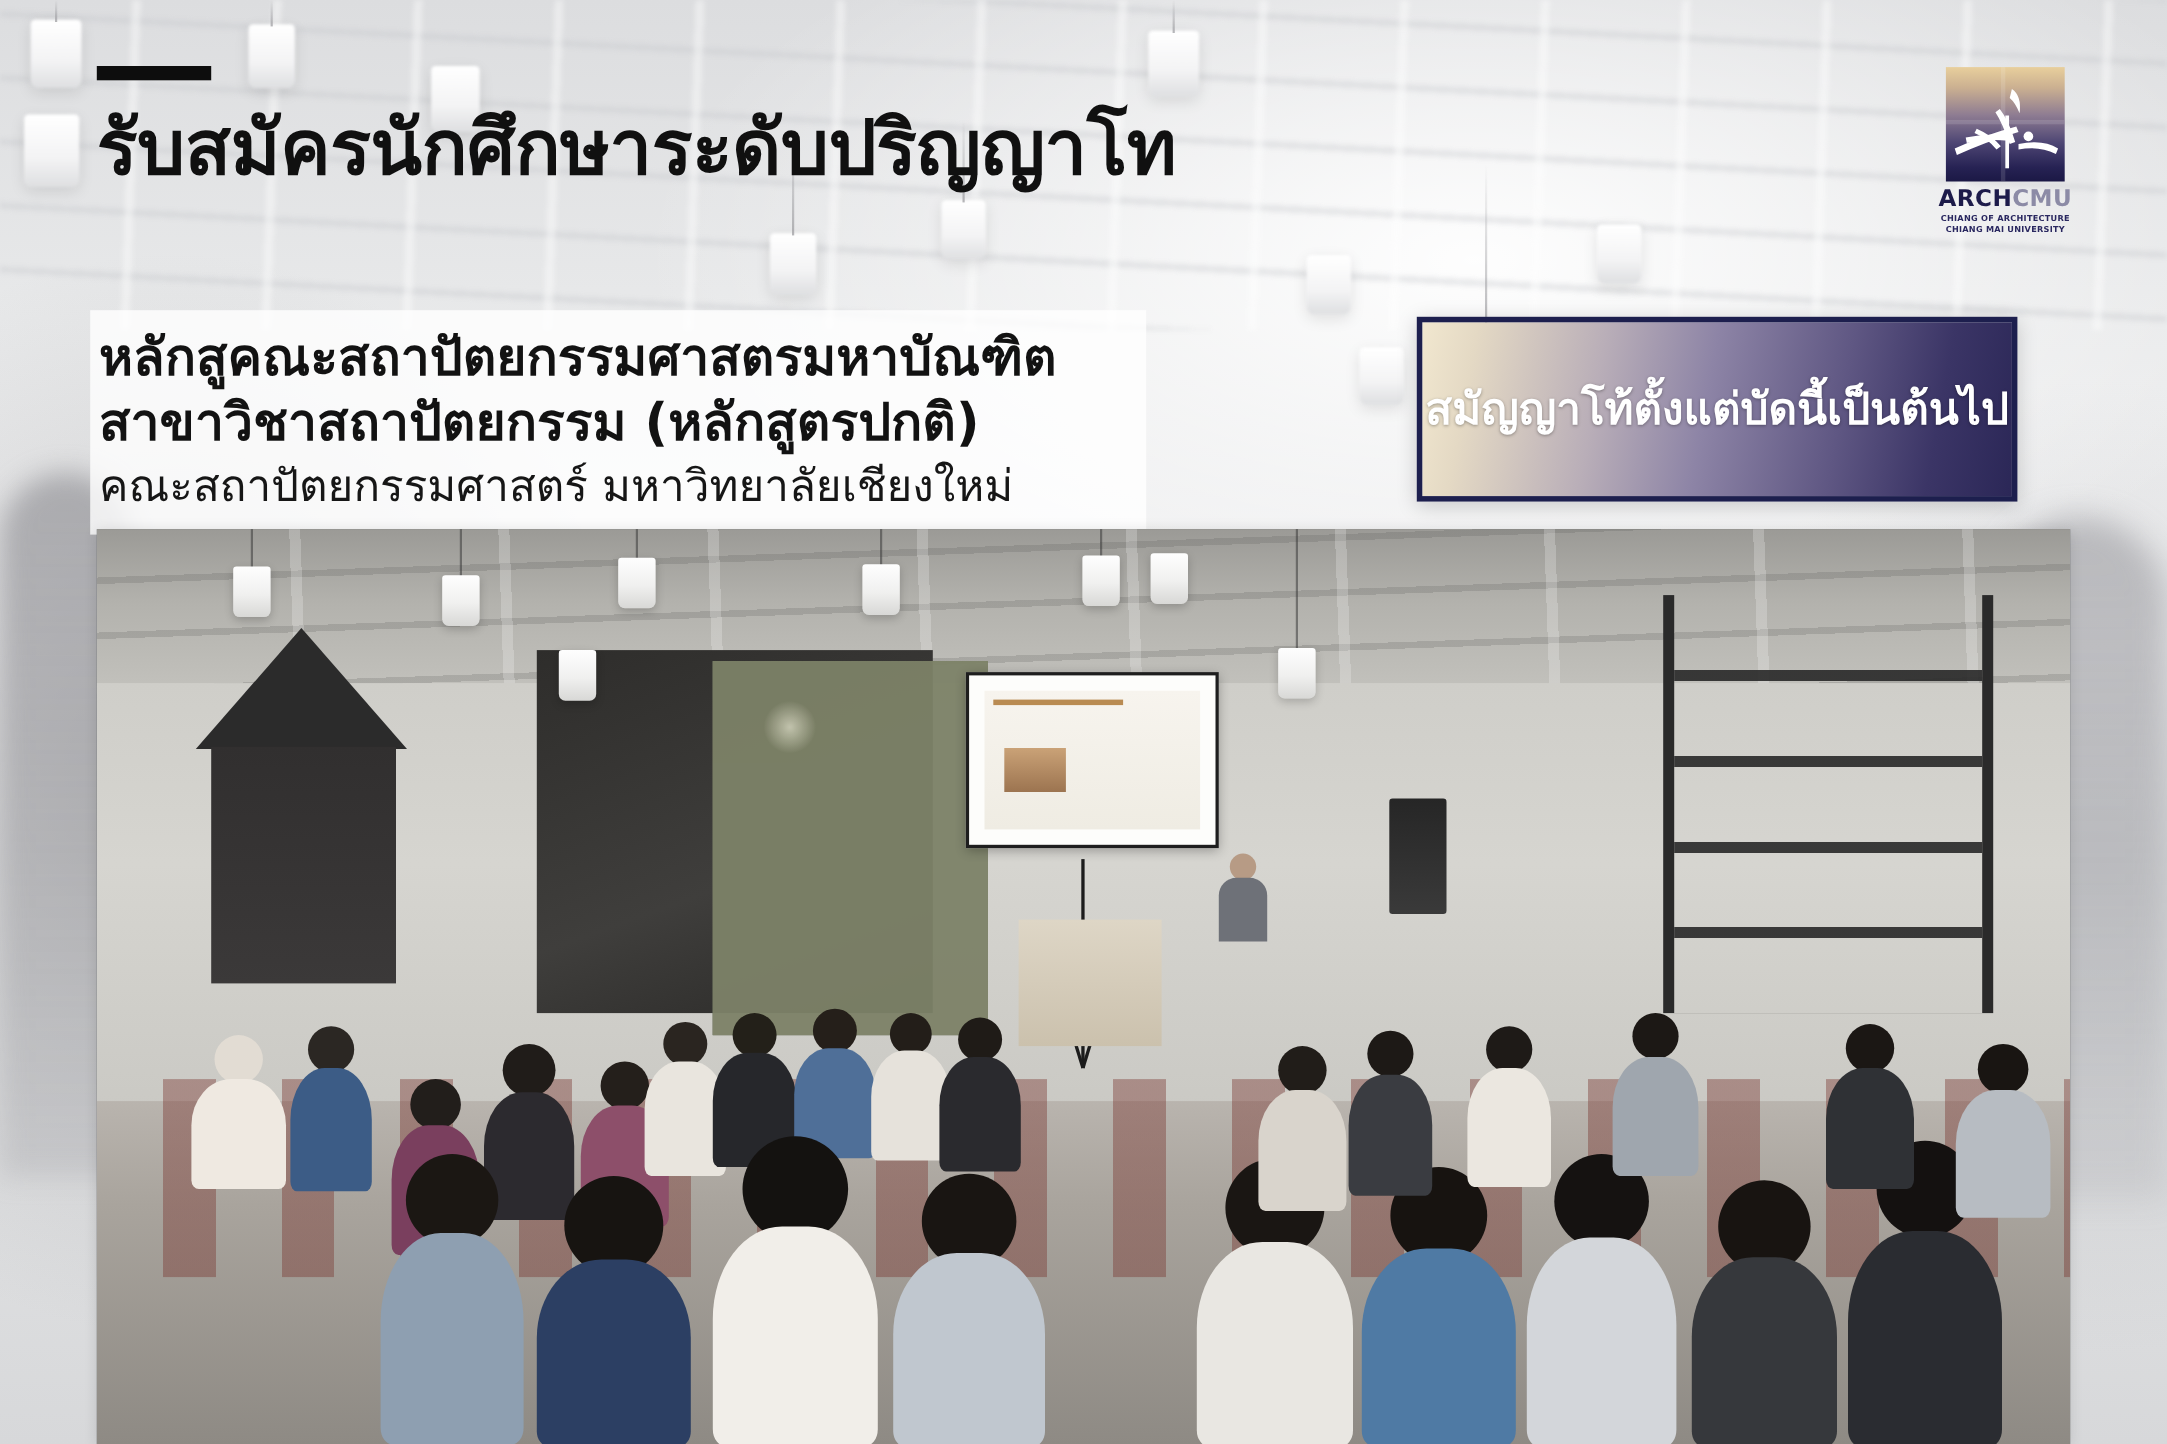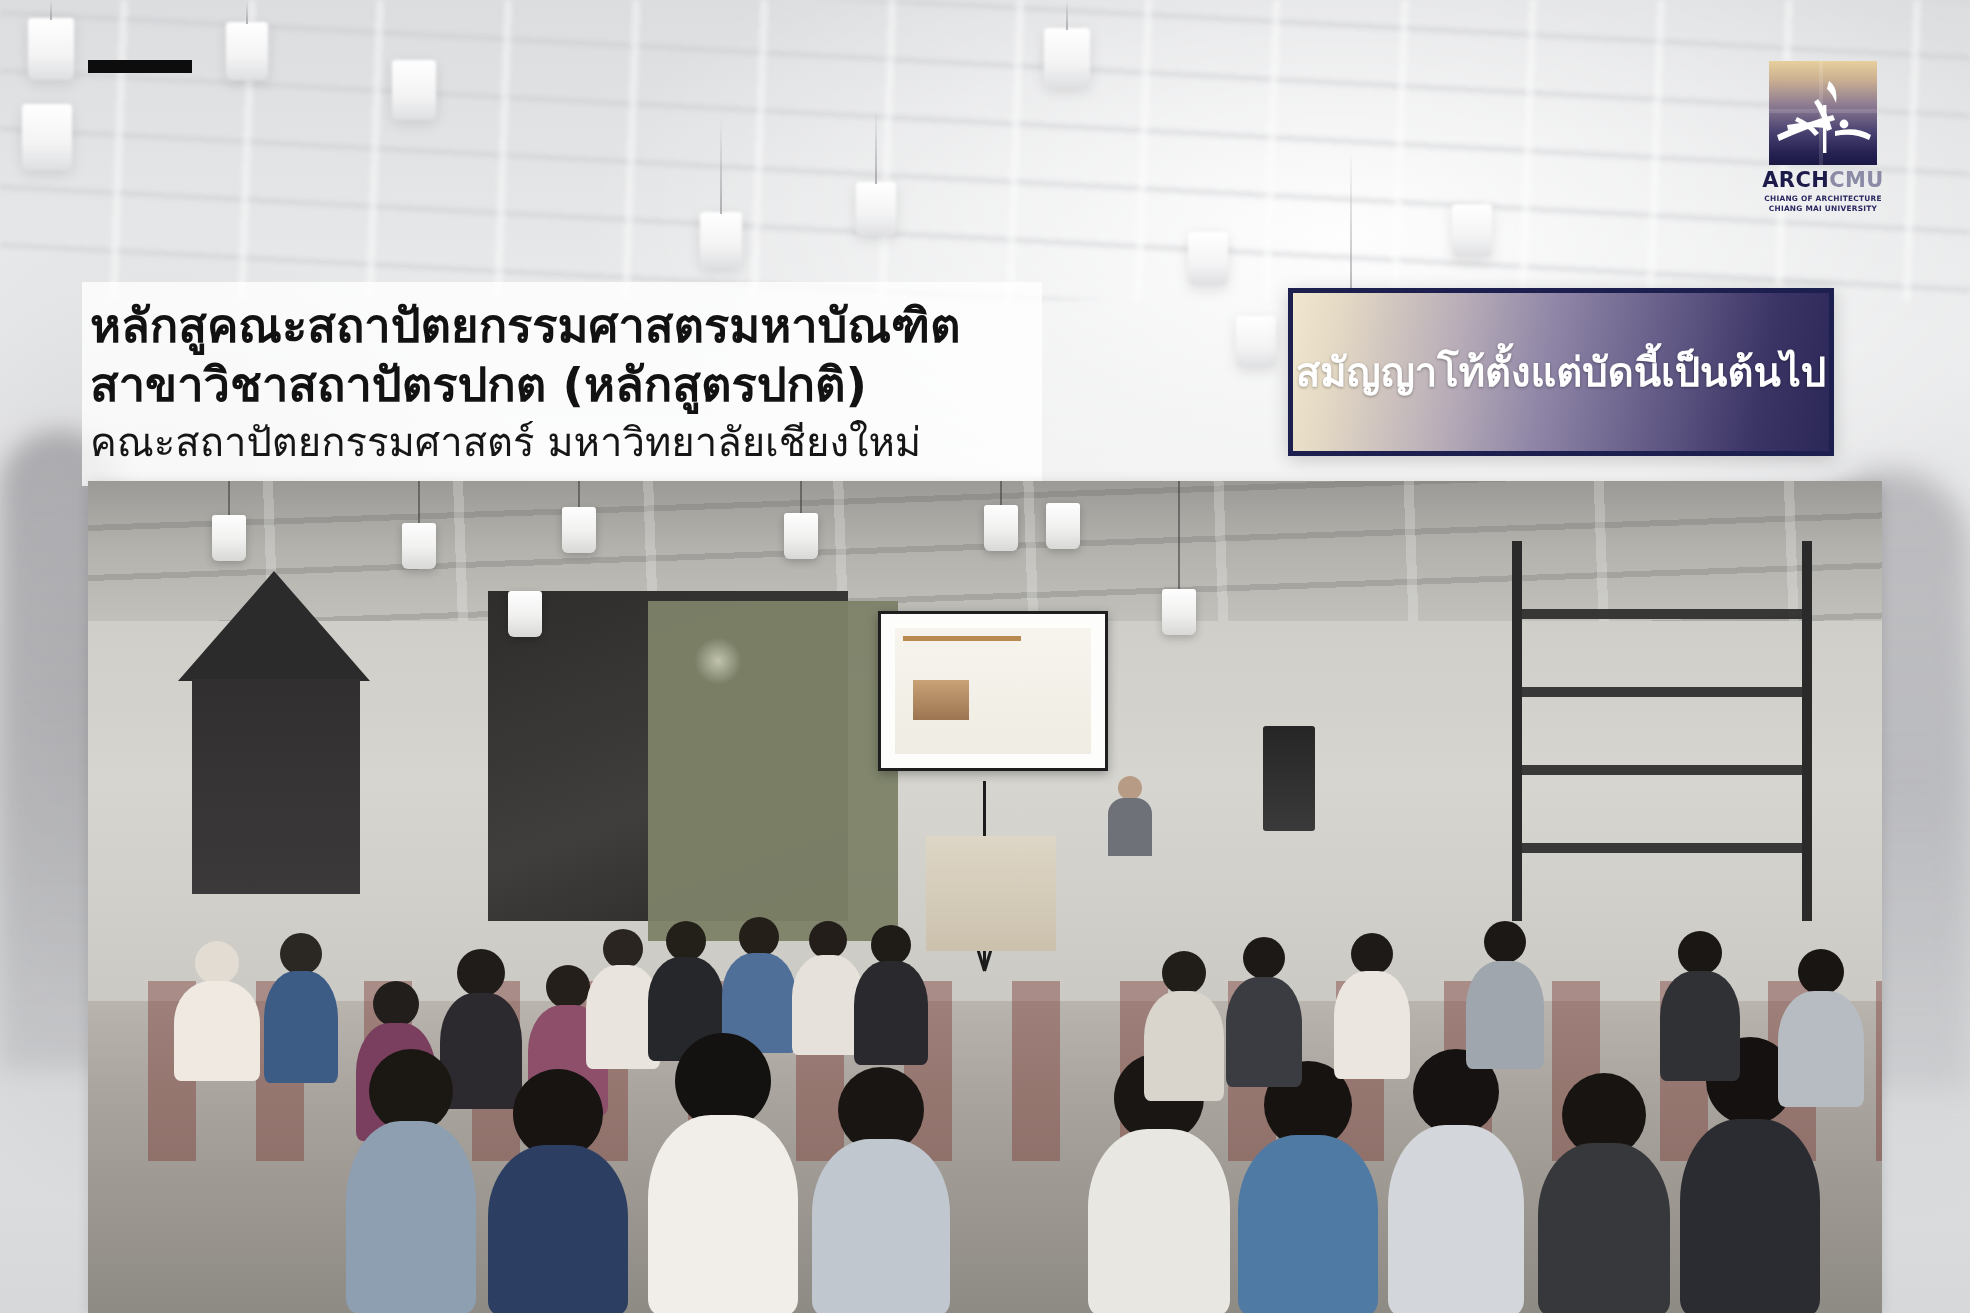--- a/index.html
+++ b/index.html
@@ -259,25 +259,26 @@
 <div class="bg-cord" style="left:246px; top:0;   height:24px;"></div>
 <div class="bg-cord" style="left:1066px;top:0;   height:30px;"></div>
 <div class="bg-cord" style="left:720px; top:120px; height:94px;"></div>
 <div class="bg-cord" style="left:875px; top:110px; height:74px;"></div>
 <div class="bg-cord" style="left:1350px;top:150px; height:152px;"></div>
 <div class="bg-left-fig"></div>
 <div class="bg-right-fig"></div>
 
 <div class="headline-wrap">
   <div class="accent-rule"></div>
+  <div class="h1">รับสมัครนักศึกษาระดับปริญญาโท</div>
 </div>
 
 <div class="sub-panel">
   <div class="sub1">หลักสูคณะสถาปัตยกรรมศาสตรมหาบัณฑิต</div>
-  <div class="sub2">สาขาวิชาสถาปัตรปกต (หลักสูตรปกติ)</div>
+  <div class="sub2">สาขาวิชาสถาปัตยกรรม (หลักสูตรปกติ)</div>
   <div class="sub3">คณะสถาปัตยกรรมศาสตร์ มหาวิทยาลัยเชียงใหม่</div>
 </div>
 
 <div class="badge">
   <div class="badge-line">สมัญญาโท้ตั้งแต่บัดนี้เป็นต้นไป</div>
 </div>
 
 <div class="logo">
   <div class="logo-mark">
     <svg viewBox="0 0 108 104" xmlns="http://www.w3.org/2000/svg">

